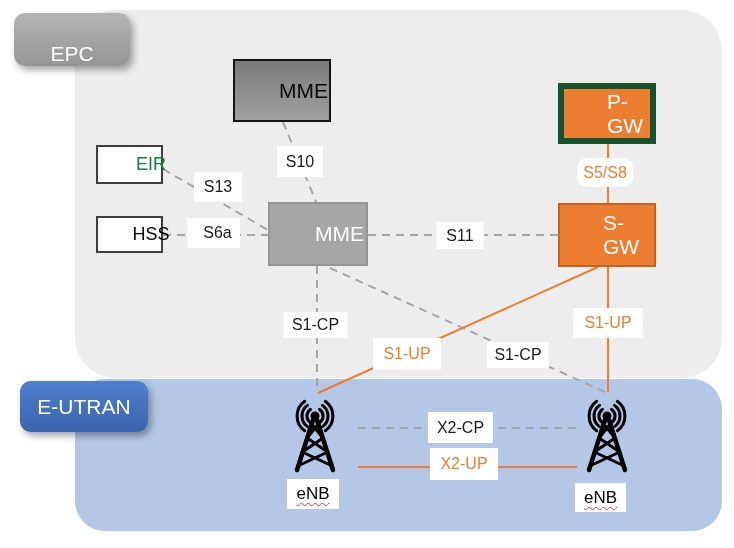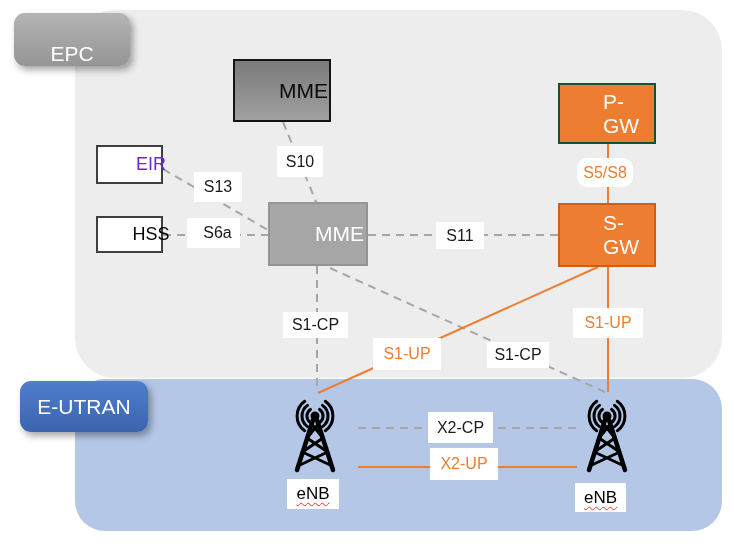--- a/index.html
+++ b/index.html
@@ -23,24 +23,24 @@
   }
   .badge-epc    { left:14px; top:13px;  width:116px; height:53px; background:linear-gradient(#b4b4b4,#959595);align-items:flex-end; }
   .badge-eutran { left:20px; top:381px; width:128px; height:51px; background:linear-gradient(#4e7ecd,#3c64ad); }
 
   
   .node {
     position:absolute; z-index:3; box-sizing:border-box;
     display:flex; align-items:center; justify-content:center; font-size:21px;padding-left:43px;
   }
   .node-mme-top { left:233px; top:59px;  width:98px;  height:63px; background:linear-gradient(#7a7a7a,#a0a0a0); border:2px solid #141414; color:#0a0a0a; }
-  .node-eir     { left:96px;  top:145px; width:67px;  height:39px; background:#ffffff; border:2px solid #3f3f3f; color:#6d28d9; font-size:18px; }
+  .node-eir     { left:96px;  top:145px; width:67px;  height:39px; background:#ffffff; border:2px solid #3f3f3f; color:#15803d; font-size:18px; }
   .node-hss     { left:96px;  top:216px; width:67px;  height:37px; background:#ffffff; border:2px solid #3f3f3f; color:#000000; font-size:18px; }
   .node-mme     { left:268px; top:202px; width:100px; height:64px; background:#A6A6A6; border:2px solid #949494; color:#ffffff; }
-  .node-pgw     { left:558px; top:83px;  width:98px;  height:61px; background:#ED7D31; border:2px solid #14532d; color:#ffffff; }
+  .node-pgw     { left:558px; top:83px;  width:98px;  height:61px; background:#ED7D31; border:6px solid #14532d; color:#ffffff; }
   .node-sgw     { left:558px; top:203px; width:98px;  height:64px; background:#ED7D31; border:2px solid #c9611c; color:#ffffff; }
 
   
   .iface {
     position:absolute; z-index:3; background:#ffffff;
     display:flex; align-items:center; justify-content:center;
     font-size:16px; color:#1a1a1a;
   }
   .iface.orange { color:#ED7D31; }
   .if-s10   { left:277px; top:146px; width:46px; height:31px; }

